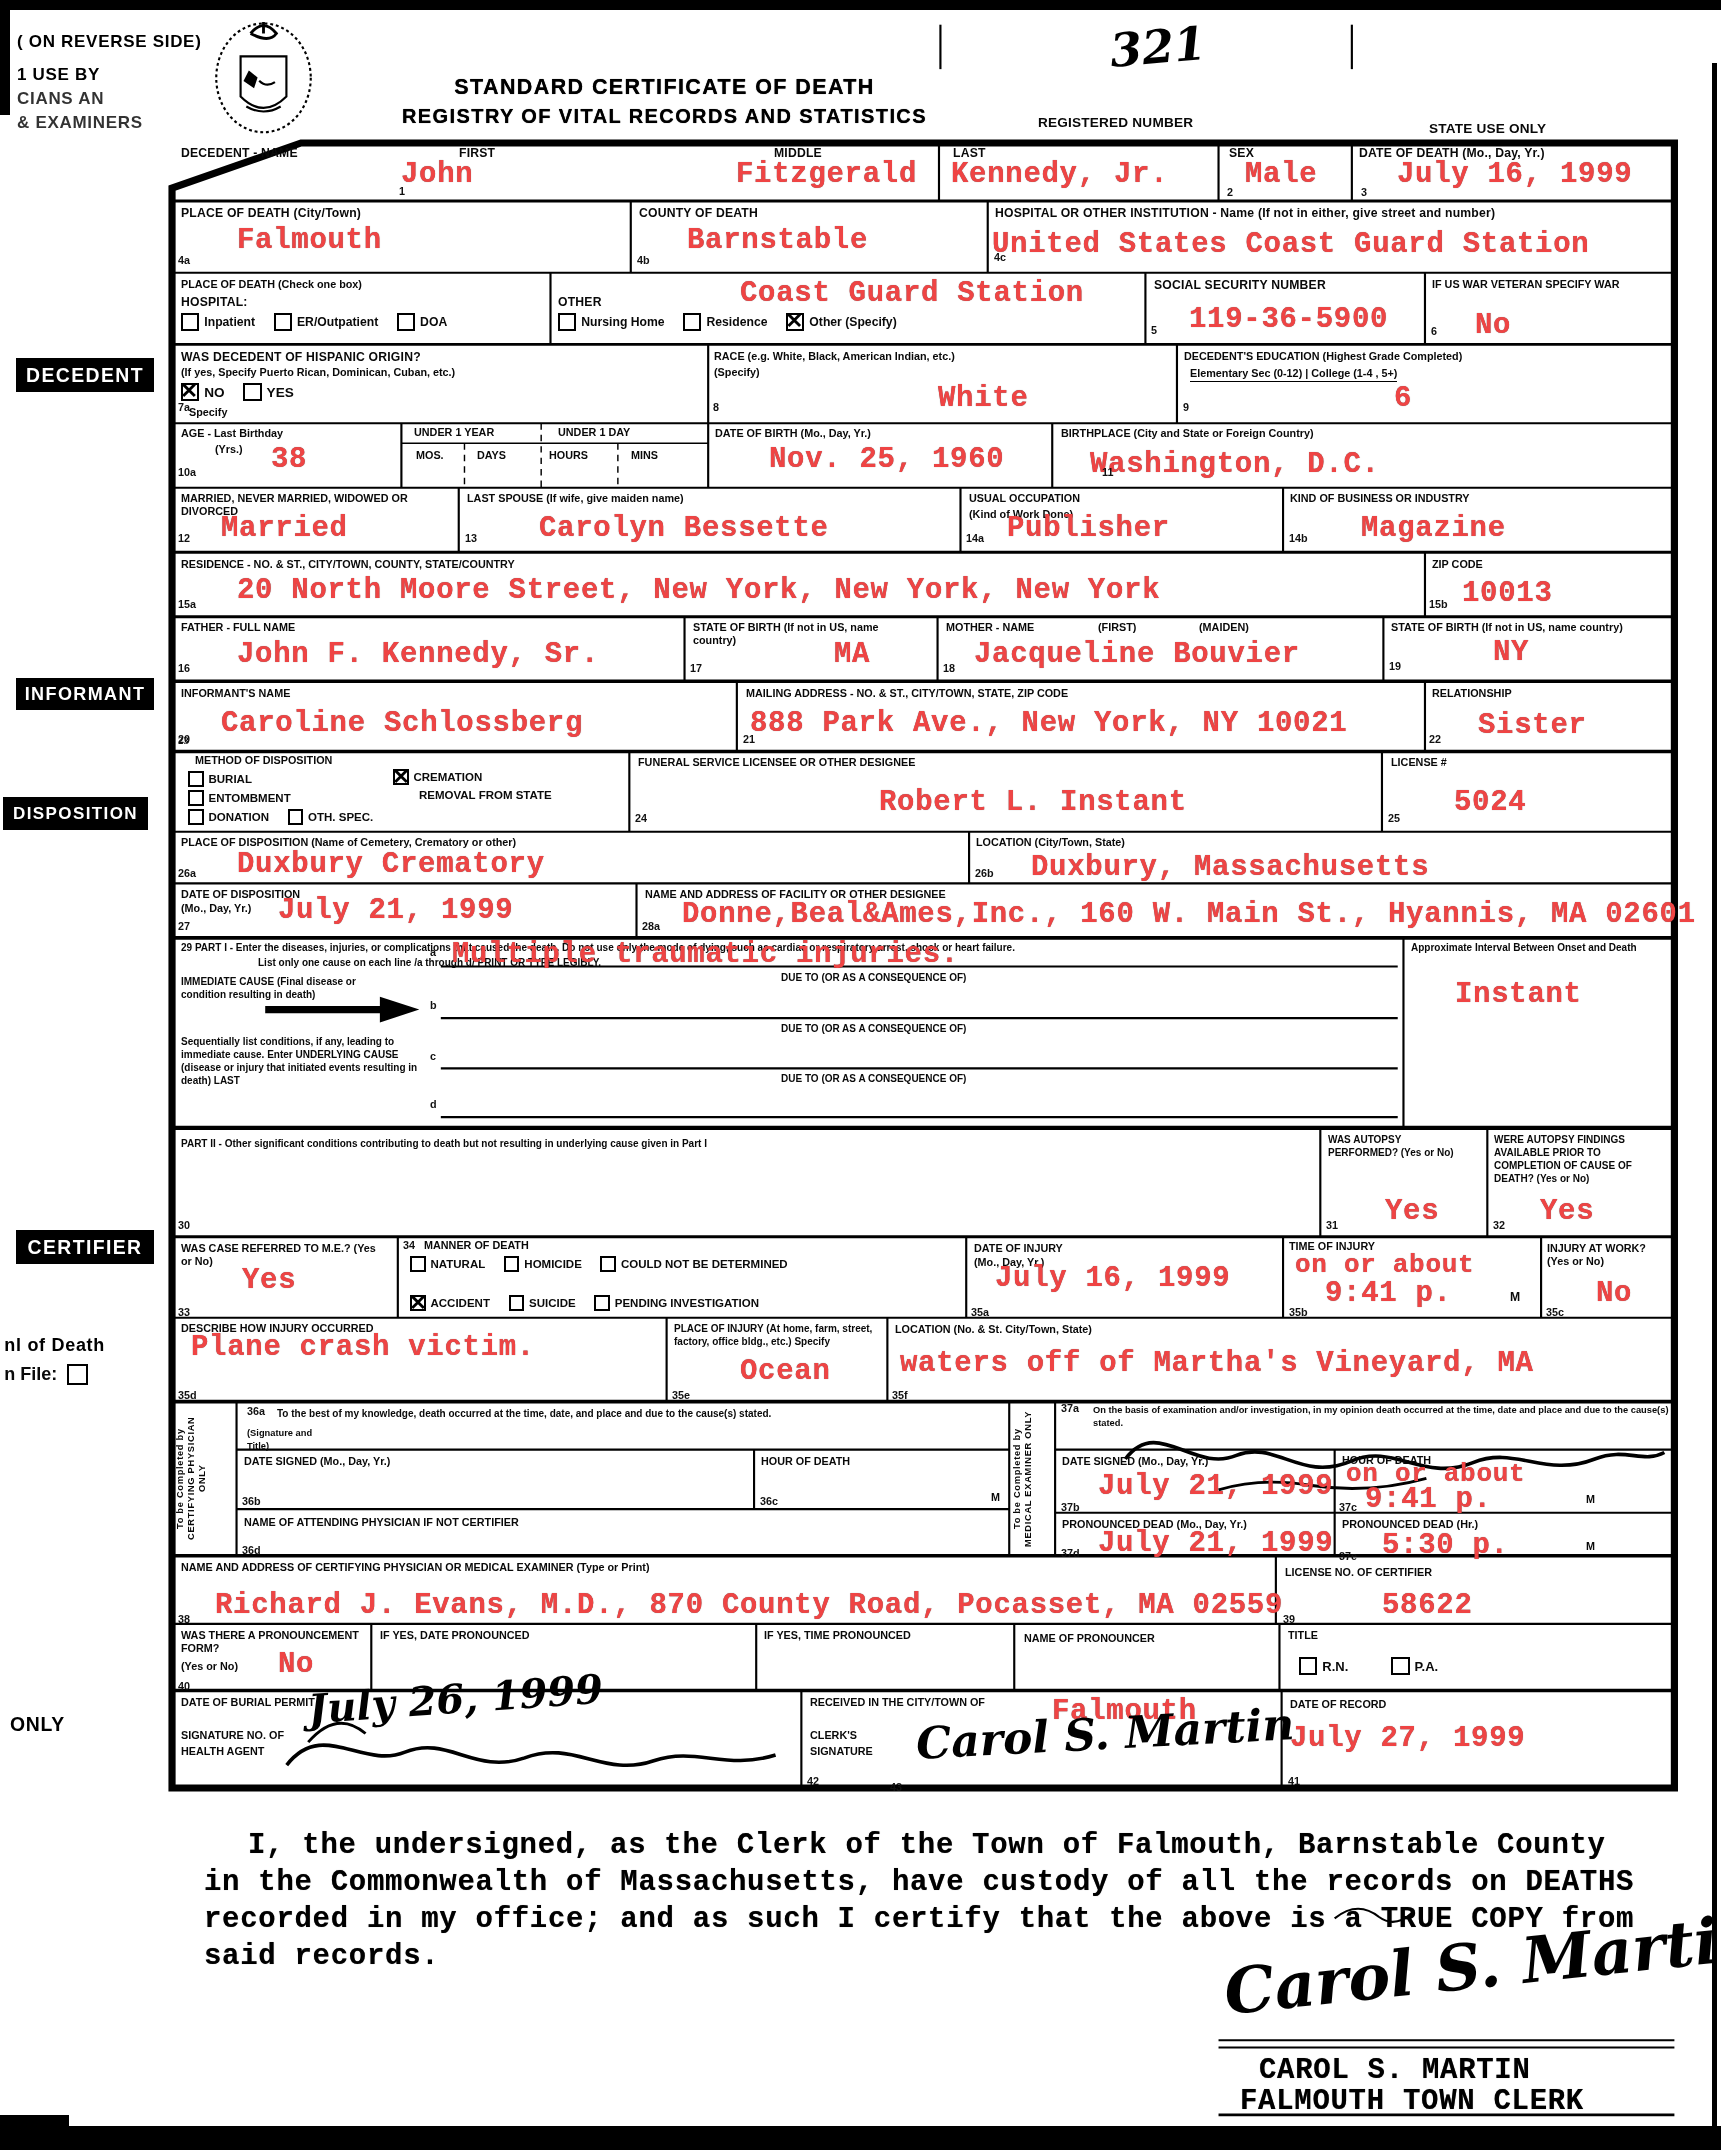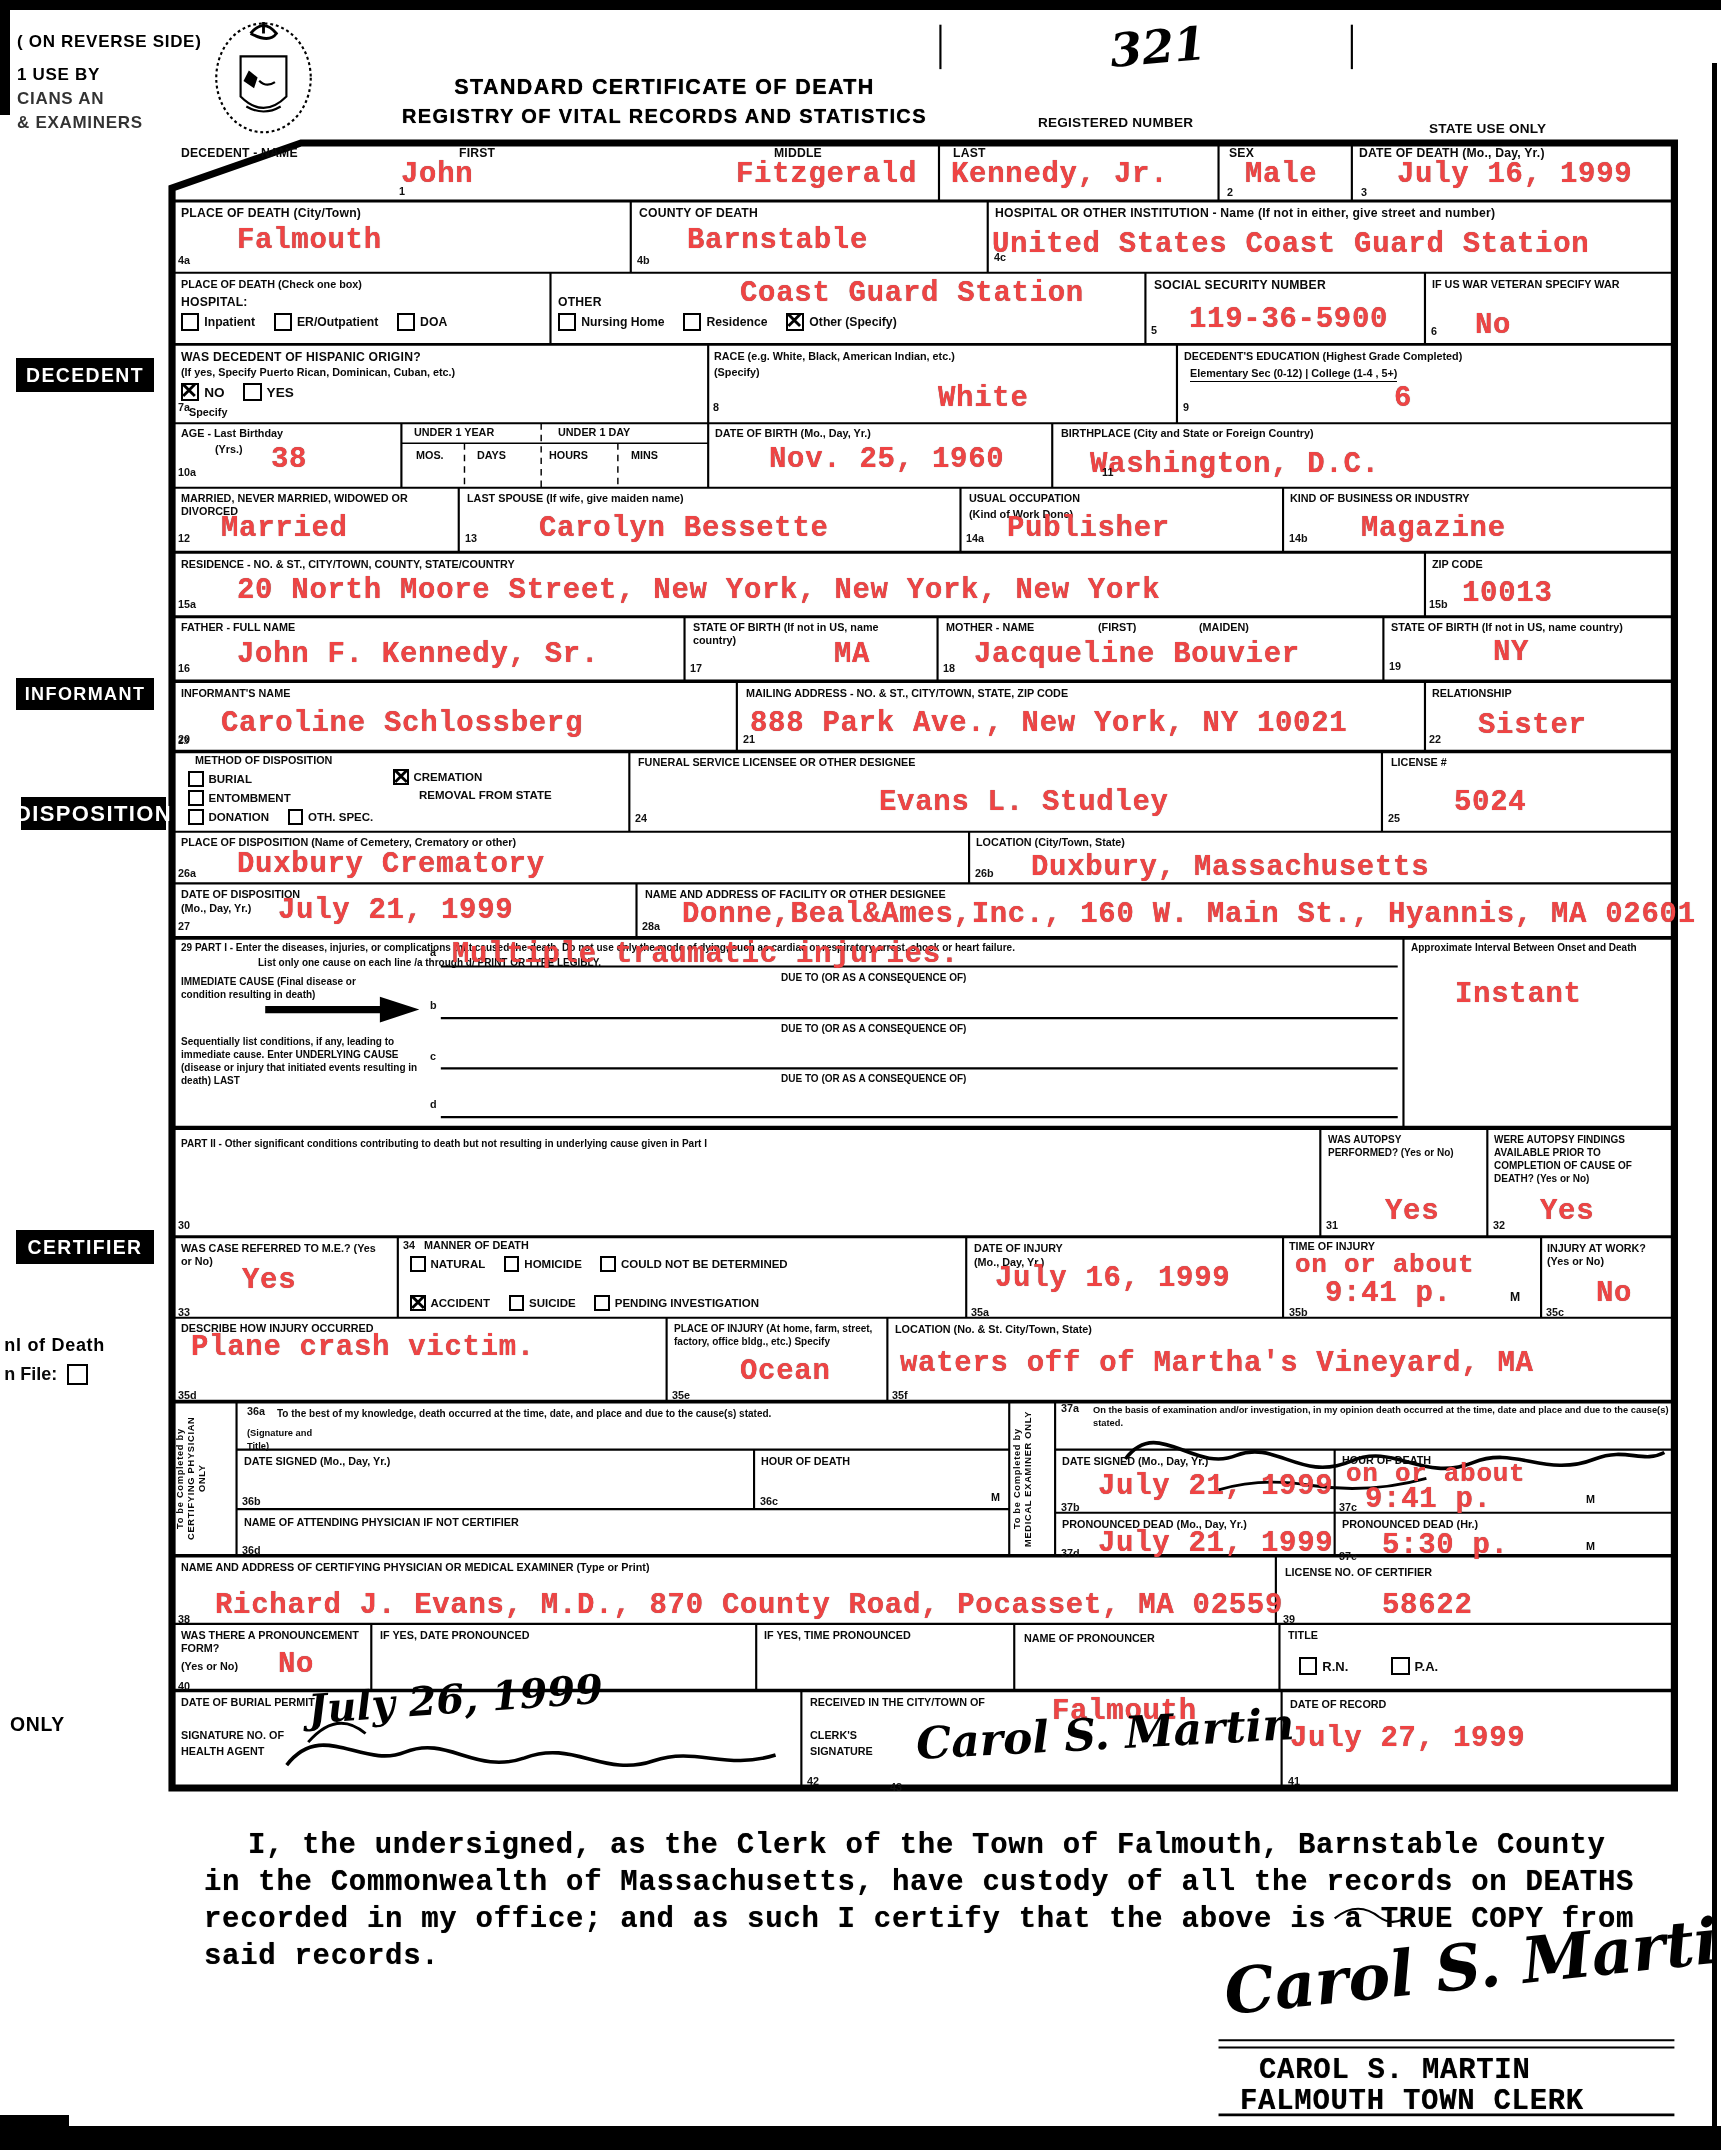--- a/index.html
+++ b/index.html
@@ -164,21 +164,21 @@
 
   <div class="sub" style="left:313px;top:75px;width:703px;text-align:center">STANDARD CERTIFICATE OF DEATH</div>
   <div class="sub" style="left:313px;top:105px;width:703px;text-align:center;font-size:20px">REGISTRY OF VITAL RECORDS AND STATISTICS</div>
 
   <div class="script" style="left:1110px;top:20px;font-size:46px;transform:rotate(-5deg)">321</div>
   <div class="lab" style="left:1038px;top:116px;font-size:13.6px">REGISTERED NUMBER</div>
   <div class="lab" style="left:1429px;top:122px;font-size:13.6px">STATE USE ONLY</div>
 
   <div class="mbox" style="left:16px;top:358px;width:138px;height:34px">DECEDENT</div>
   <div class="mbox" style="left:16px;top:678px;width:138px;height:32px;font-size:18px">INFORMANT</div>
-  <div class="mbox" style="left:21px;top:797px;width:145px;height:33px;font-size:22px">DISPOSITION</div>
+  <div class="mbox" style="left:3px;top:797px;width:145px;height:33px;font-size:17px">DISPOSITION</div>
   <div class="mbox" style="left:16px;top:1230px;width:138px;height:34px">CERTIFIER</div>
   <div class="marg" style="left:4.3px;top:1335px;font-size:18px">nl of Death</div>
   <div class="opts" style="left:4.3px;top:1364px;font:bold 18px 'Liberation Sans',sans-serif">
     <span>n File:</span>
     <span class="cb" style="width:17px;height:17px;margin-left:10px"></span>
   </div>
   <div class="marg" style="left:10px;top:1713px;font-size:19.4px">ONLY</div>
 
   <div class="lab" style="left:181px;top:146px">DECEDENT - NAME</div>
   <div class="lab" style="left:459px;top:146px">FIRST</div>
@@ -303,21 +303,21 @@
   <div class="opts" style="left:419px;top:789px;font-size:11.5px">
     <span>REMOVAL FROM STATE</span>
   </div>
   <div class="opts" style="left:188px;top:809px;font-size:11.5px">
     <span class="cb" style="width:11.5px;height:11.5px"></span>
       <span>DONATION</span>
     <span class="cb gap" style="width:11.5px;height:11.5px"></span>
       <span>OTH. SPEC.</span>
   </div>
   <div class="lab2" style="left:638px;top:756px">FUNERAL SERVICE LICENSEE OR OTHER DESIGNEE</div>
-  <div class="val" style="left:879px;top:787px">Evans L. Studley</div>
+  <div class="val" style="left:879px;top:787px">Robert L. Instant</div>
   <div class="lab2" style="left:1391px;top:756px">LICENSE #</div>
   <div class="val" style="left:1454px;top:787px">5024</div>
 
   <div class="lab2" style="left:181px;top:836px">PLACE OF DISPOSITION (Name of Cemetery, Crematory or other)</div>
   <div class="val" style="left:237px;top:849px">Duxbury Crematory</div>
   <div class="lab2" style="left:976px;top:836px">LOCATION (City/Town, State)</div>
   <div class="val" style="left:1031px;top:852px">Duxbury, Massachusetts</div>
 
   <div class="lab2" style="left:181px;top:888px">DATE OF DISPOSITION</div>
   <div class="lab2" style="left:181px;top:902px">(Mo., Day, Yr.)</div>

